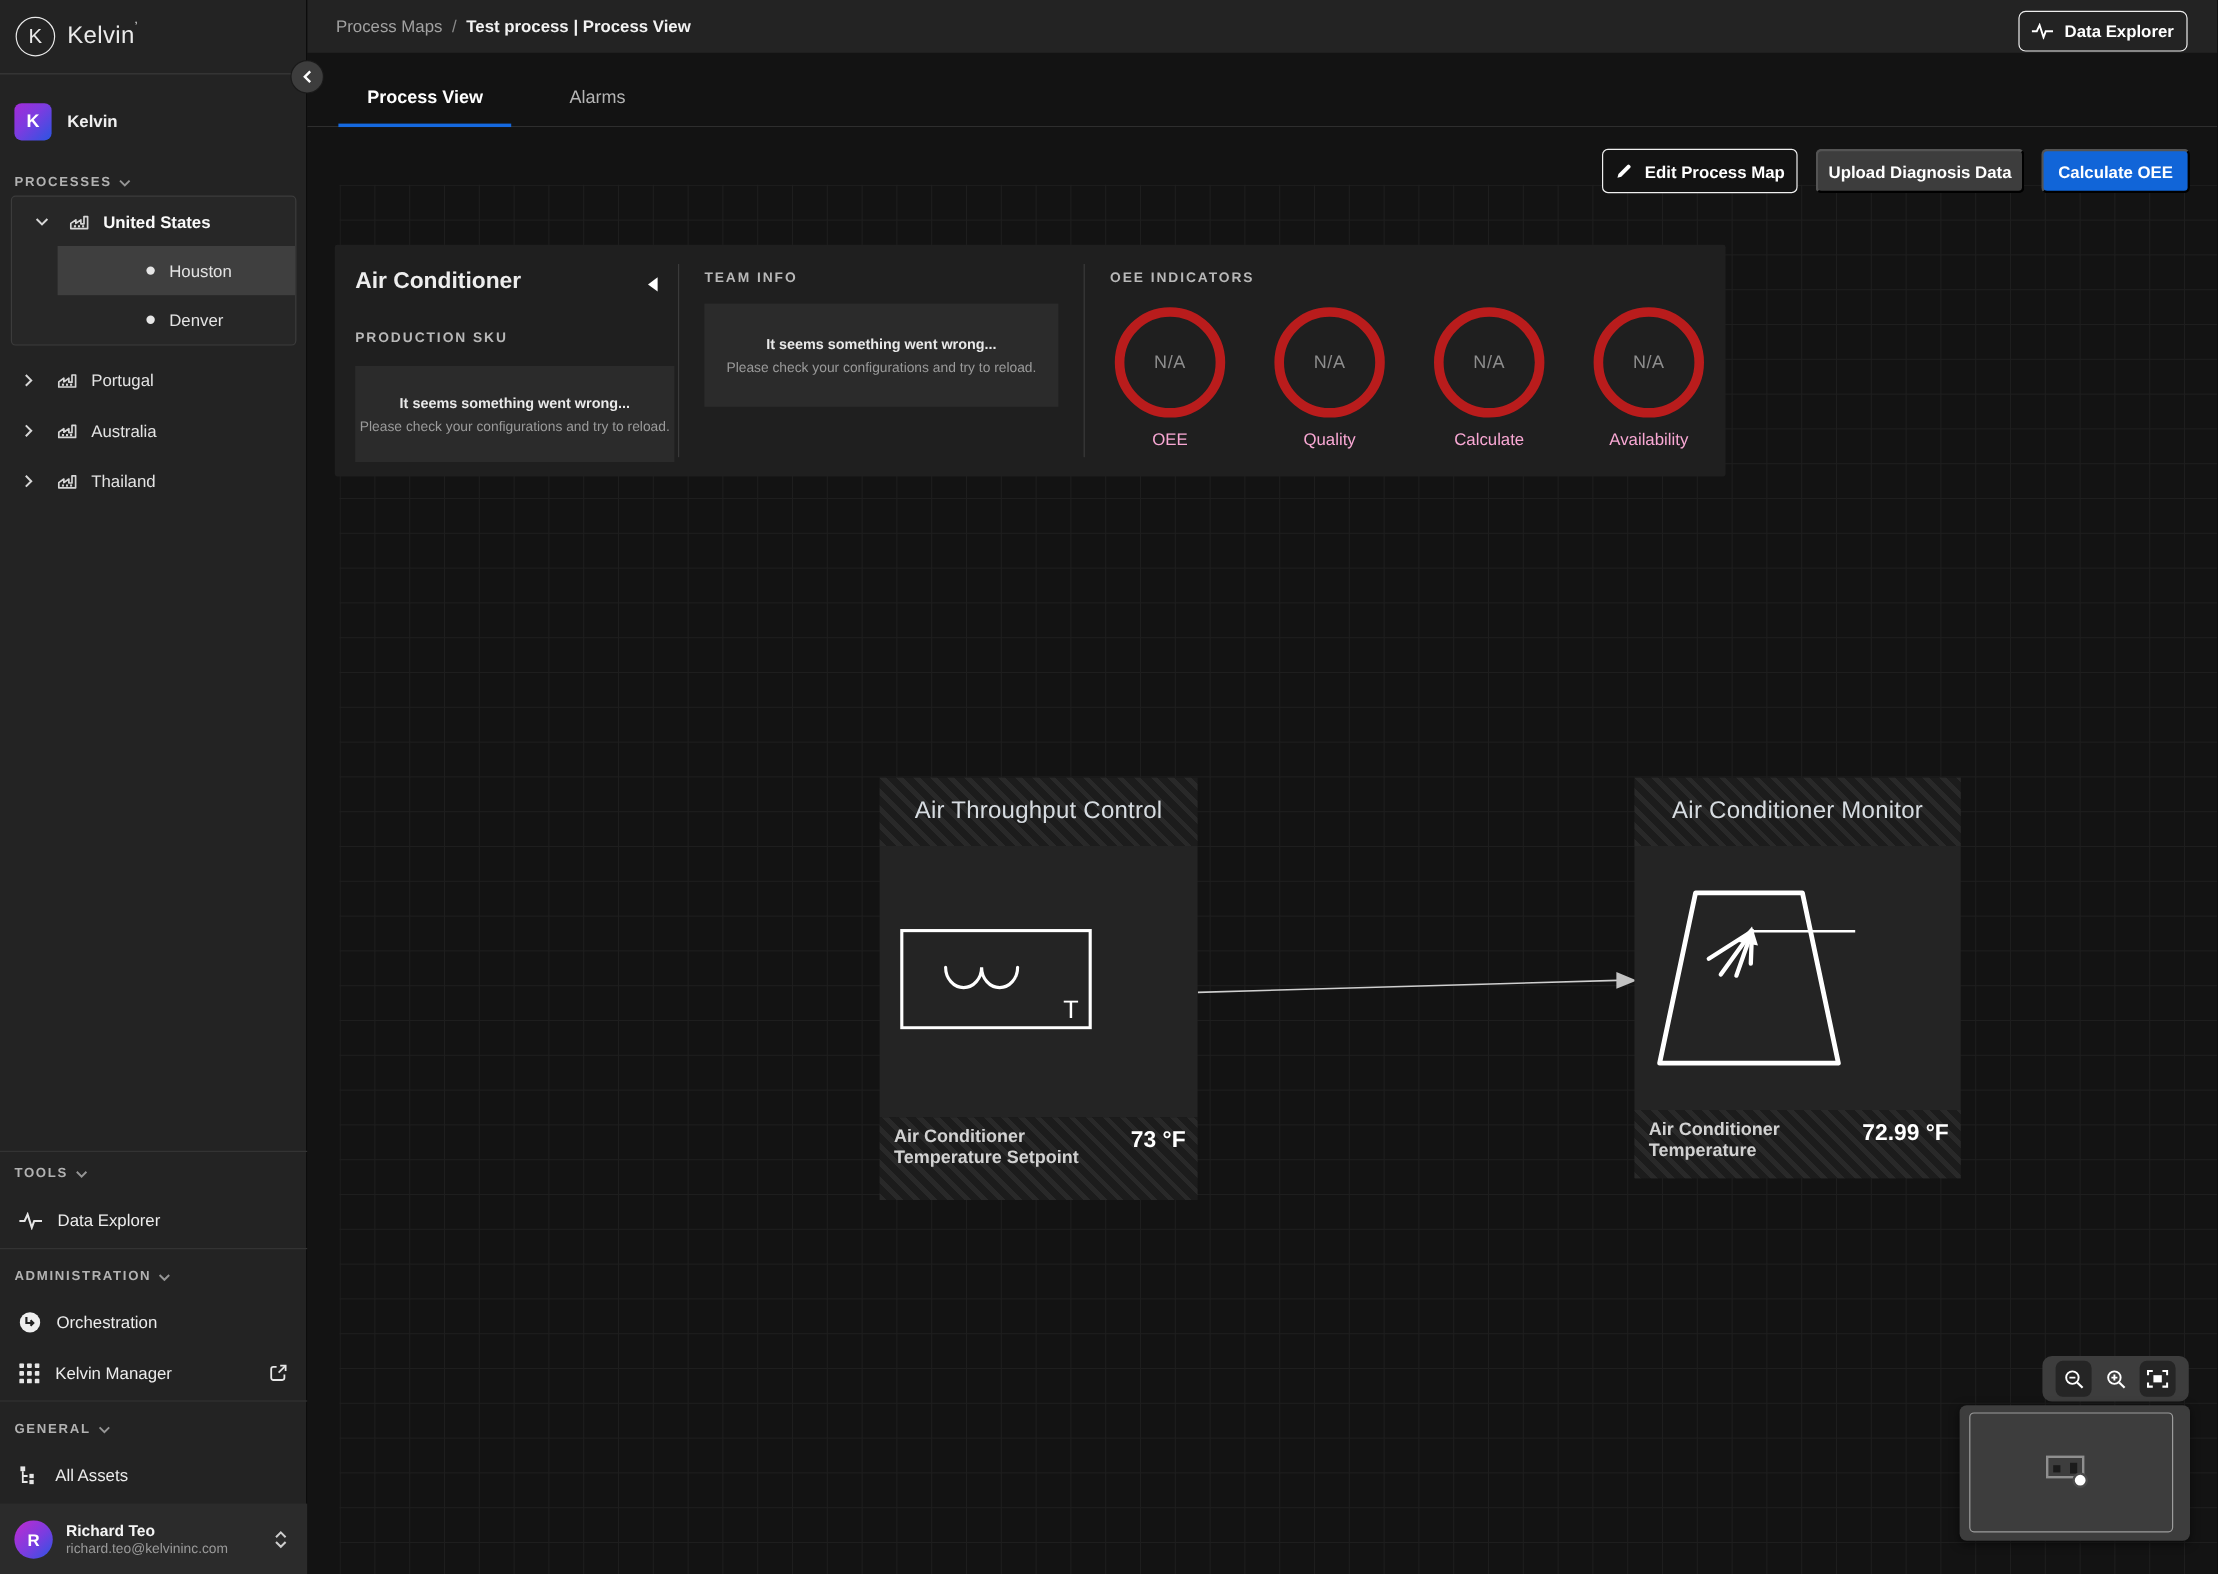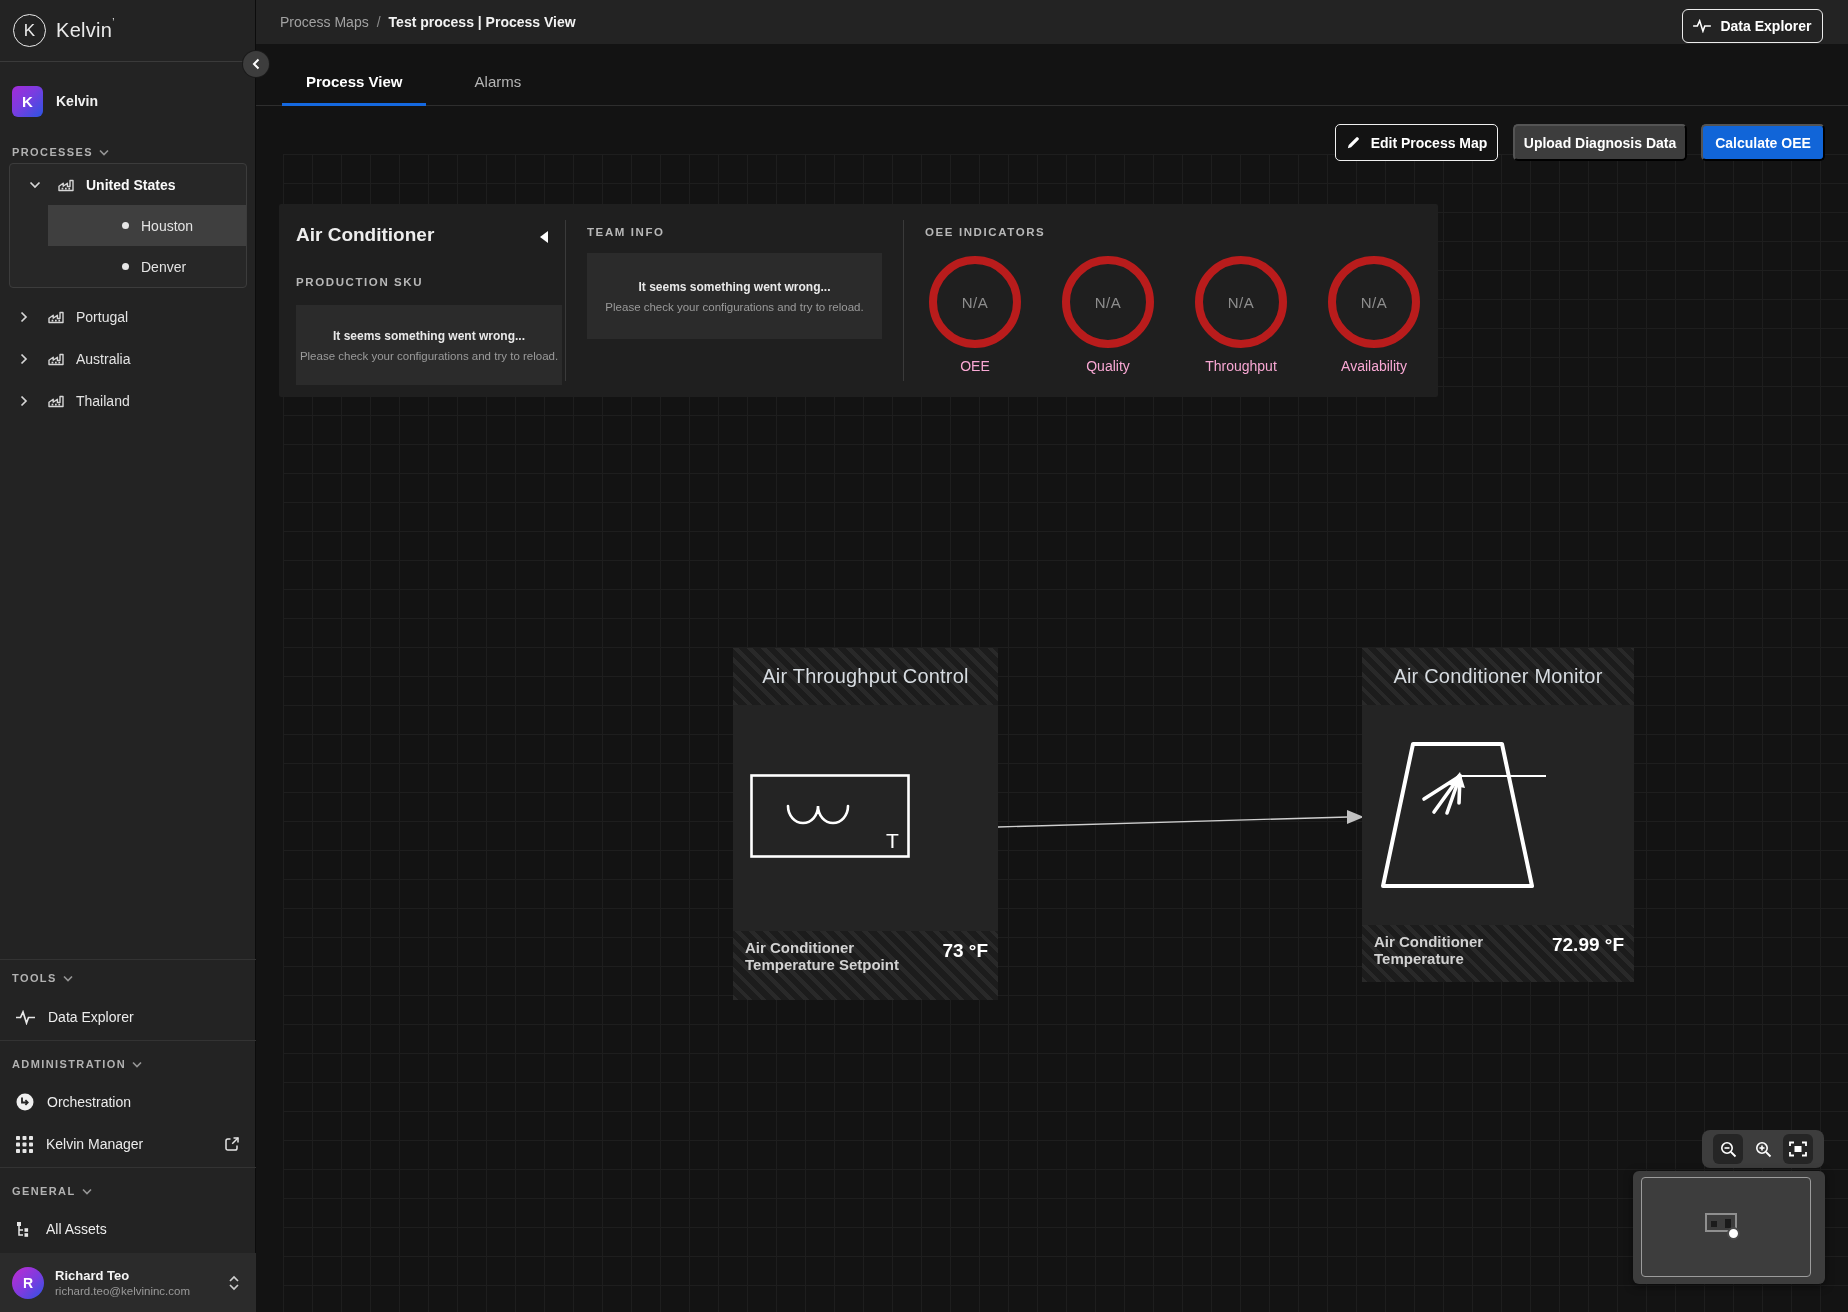--- a/index.html
+++ b/index.html
@@ -358,21 +358,21 @@
       <div class="gauge" style="left:650px;">
         <div class="ring">N/A</div>
         <div class="glabel">OEE</div>
       </div>
       <div class="gauge" style="left:783px;">
         <div class="ring">N/A</div>
         <div class="glabel">Quality</div>
       </div>
       <div class="gauge" style="left:916px;">
         <div class="ring">N/A</div>
-        <div class="glabel">Throughput</div>
+        <div class="glabel">Calculate</div>
       </div>
       <div class="gauge" style="left:1049px;">
         <div class="ring">N/A</div>
         <div class="glabel">Availability</div>
       </div>
     </section>
 
     <svg style="position:absolute; left:742px; top:695px;" width="370" height="32" viewBox="0 0 370 32">
       <line x1="0" y1="26" x2="350" y2="16" stroke="#cfcfcf" stroke-width="1.3"></line>
       <polygon points="349,9 366,16 349,23" fill="#c2c2c2"></polygon>

